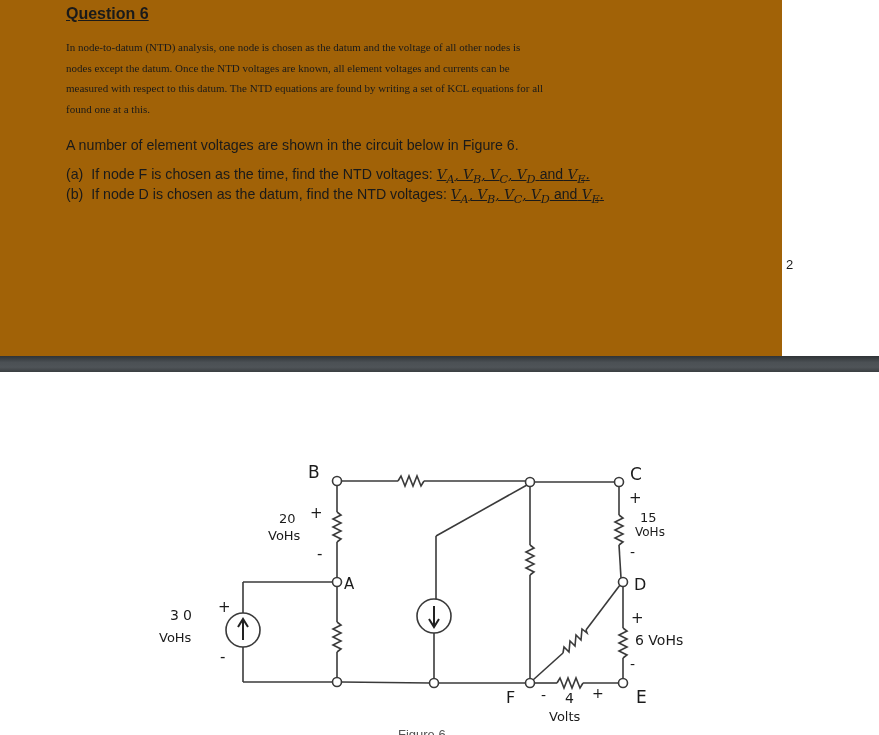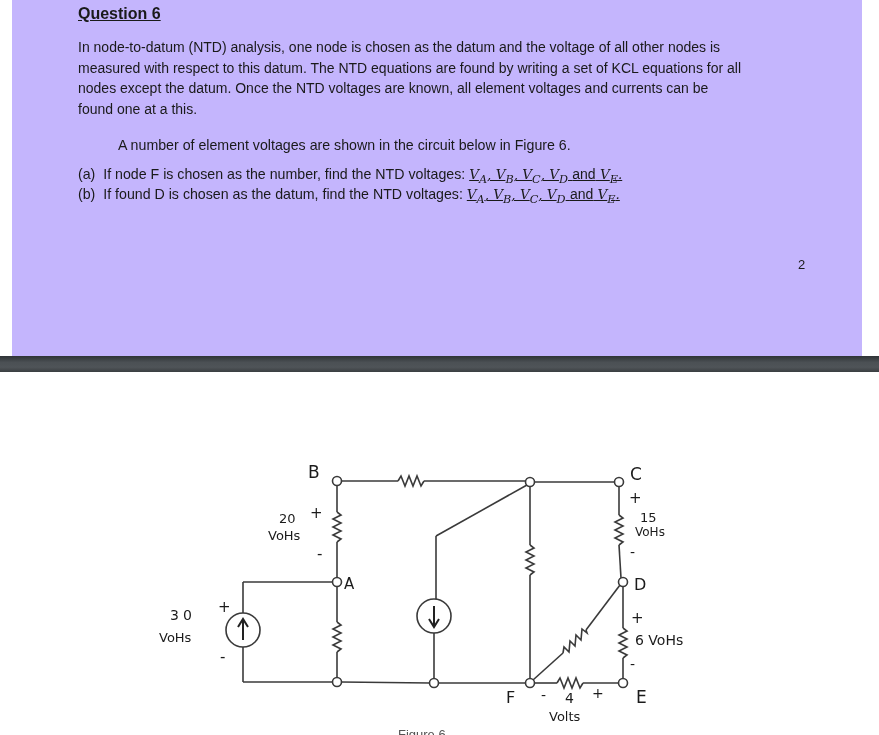--- a/index.html
+++ b/index.html
@@ -1,55 +1,55 @@
 <!DOCTYPE html>
 <html><head>
   <meta charset="utf-8">
   <style>
     html, body { margin:0; padding:0; background:#ffffff; }
     body { width:879px; height:735px; position:relative; overflow:hidden;
            font-family:"Liberation Sans", sans-serif; color:#1a1a1a; }
-    .page { position:absolute; left:12px; top:0; width:850px; height:356px; background:#c4b5fd; }
+    .page { position:absolute; left:0; top:0; width:782px; height:356px; background:#a16207; }
     .q-title { position:absolute; left:66px; top:5px; font-size:16px; font-weight:bold;
                text-decoration:underline; }
-    .para { position:absolute; left:66px; top:37px; width:740px; font-size:14px; line-height:20.5px; }
+    .para { position:absolute; left:66px; top:37px; width:740px; font-size:11px; line-height:20.5px;font-family:Liberation Serif, serif; }
     .line { white-space:nowrap; display:block; }
-    .intro { position:absolute; left:66px; top:137px; font-size:14.2px;margin-left:40px; }
+    .intro { position:absolute; left:66px; top:137px; font-size:14.2px; }
     .part { position:absolute; left:66px; font-size:14.2px; white-space:nowrap; }
     .part-a { top:166px; }
     .part-b { top:186px; }
     .mathvars { font-family:"DejaVu Serif", serif; font-style:italic; font-size:13.5px;text-decoration:underline; }
     .page-num { position:absolute; left:786px; top:257px; font-size:13px; color:#1a1a1a; }
     .divider { position:absolute; left:0; top:356px; width:879px; height:16px;
                background:linear-gradient(#2f3336, #4b5054 40%, #4f5458 70%, #3a3e41); }
     .figure { position:absolute; left:0; top:372px; width:879px; height:363px; background:#fff; }
     .figure svg { position:absolute; left:0; top:0; }
     .hand { font-family:"DejaVu Sans", sans-serif; fill:#1b1b1b; }
     .caption { position:absolute; left:398px; top:727px; font-size:13px; color:#555; white-space:nowrap; }
   </style>
 </head>
 <body>
 
 <div class="page">
   <div class="q-title">Question 6</div>
   <div class="para">
     <span class="line">In node-to-datum (NTD) analysis, one node is chosen as the datum and the voltage of all other nodes is</span>
+    <span class="line">nodes except the datum. Once the NTD voltages are known, all element voltages and currents can be</span>
     <span class="line">measured with respect to this datum.  The NTD equations are found by writing a set of KCL equations for all</span>
-    <span class="line">nodes except the datum. Once the NTD voltages are known, all element voltages and currents can be</span>
     <span class="line">found one at a this.</span>
   </div>
   <div class="intro">A number of element voltages are shown in the circuit below in Figure 6.</div>
   <div class="part part-a">
     <span>(a)</span>&nbsp;
-    <span>If node F is chosen as the number, find the NTD voltages:</span>
+    <span>If node F is chosen as the time, find the NTD voltages:</span>
     <span class="mathvars">V<sub>A</sub>, V<sub>B</sub>, V<sub>C</sub>, V<sub>D</sub> <span style="font-family:'Liberation Sans',sans-serif;font-style:normal;font-size:14px">and</span> V<sub>E</sub>.</span>
   </div>
   <div class="part part-b">
     <span>(b)</span>&nbsp;
-    <span>If found D is chosen as the datum, find the NTD voltages:</span>
+    <span>If node D is chosen as the datum, find the NTD voltages:</span>
     <span class="mathvars">V<sub>A</sub>, V<sub>B</sub>, V<sub>C</sub>, V<sub>D</sub> <span style="font-family:'Liberation Sans',sans-serif;font-style:normal;font-size:14px">and</span> V<sub>E</sub>.</span>
   </div>
   <div class="page-num">2</div>
 </div>
 
 <div class="divider"></div>
 
 <div class="figure">
   <svg width="879" height="363" viewBox="0 372 879 363" xmlns="http://www.w3.org/2000/svg">
     <g stroke="#3a3a3a" stroke-width="1.6" fill="none">

